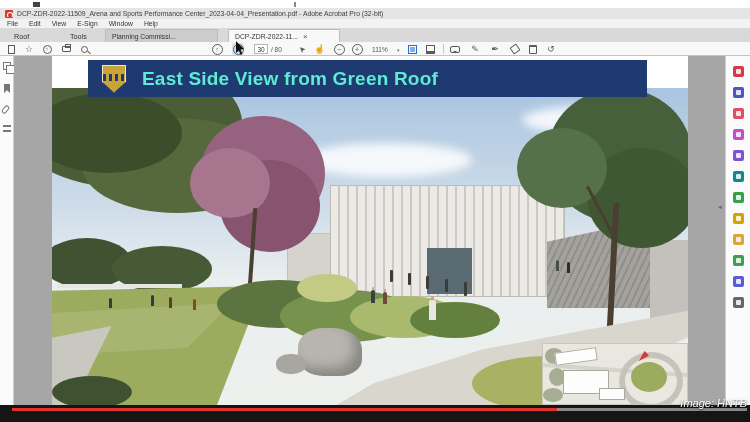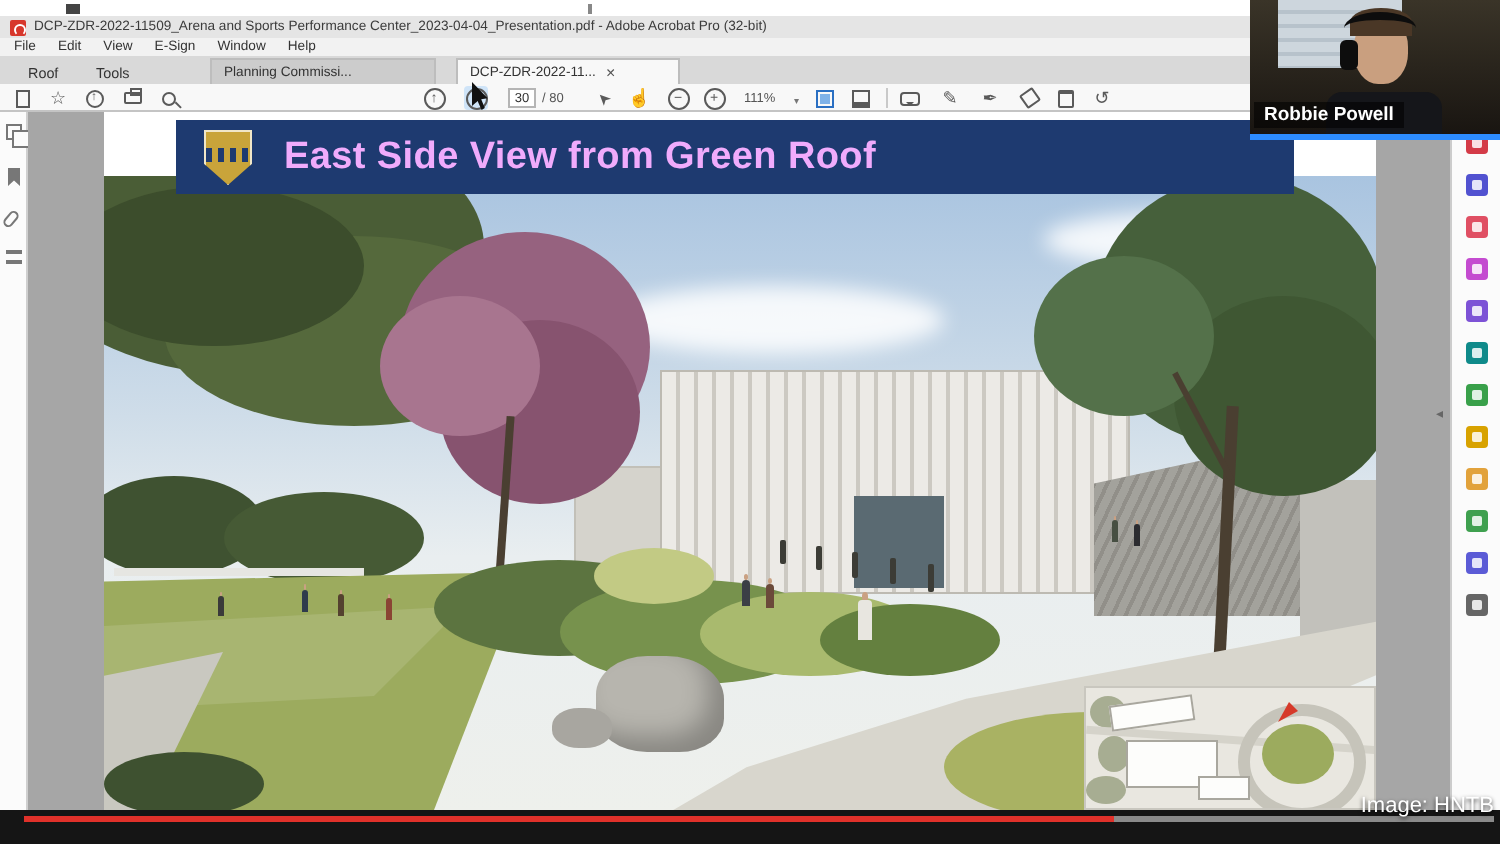--- a/index.html
+++ b/index.html
@@ -76,38 +76,38 @@
   .person{position:absolute;}
   .person .head{position:absolute;left:30%;top:0;width:38%;height:20%;background:#caa183;border-radius:50%;}
   .person .body{position:absolute;left:15%;top:18%;width:70%;height:82%;border-radius:2px 2px 0 0;}
   .bollard{position:absolute;width:3px;background:#3c3c36;border-radius:1px;}
   
   #slide-banner{left:88px;top:60px;width:559px;height:37px;background:#1e3a70;display:flex;align-items:center;z-index:3;}
   #pitt-shield{width:24px;height:28px;margin-left:14px;background:#c9a43a;border:1.5px solid #f0e6c8;
        clip-path:polygon(0 0,100% 0,100% 62%,50% 100%,0 62%);position:relative;box-sizing:border-box;}
   #pitt-shield:after{content:"";position:absolute;left:0;top:8px;width:100%;height:7px;
        background:repeating-linear-gradient(90deg,#1e3a70 0 3px,#c9a43a 3px 6px);}
-  #slide-title{color:#f0abfc;font-size:19px;font-weight:bold;margin-left:16px;letter-spacing:.2px;}
+  #slide-title{color:#5eead4;font-size:19px;font-weight:bold;margin-left:16px;letter-spacing:.2px;}
   
   #map-inset{left:490px;top:255px;width:146px;height:62px;background:#e9e7e0;border:1px solid #c9c7bf;
        box-sizing:border-box;z-index:4;overflow:hidden;}
   .map-road{position:absolute;border:6px solid #c6c4ba;border-radius:50%;}
   .map-bldg{position:absolute;background:#fdfdfb;border:1px solid #a9a79e;box-sizing:border-box;}
   .map-green{position:absolute;background:#9cab5e;border-radius:50%;}
   .map-arrow{position:absolute;width:10px;height:10px;background:#d63a2a;
        clip-path:polygon(0 100%,100% 45%,55% 0);}
   .map-tree{position:absolute;background:#a7ad92;border-radius:50%;}
   
   #watermark{left:556px;top:355px;z-index:5;display:flex;align-items:center;gap:5px;opacity:.8;}
   #watermark-cam{width:26px;height:20px;border:3px solid rgba(205,205,205,.55);border-radius:6px;}
   #watermark-text{font-size:37px;font-weight:bold;color:rgba(195,195,195,.5);
        text-shadow:0 0 1px #fff,0 1px 0 rgba(255,255,255,.6);letter-spacing:1px;line-height:1;}
   
   #image-credit{right:3px;top:397px;z-index:8;color:#fff;font-size:11px;
-       text-shadow:0 1px 2px rgba(0,0,0,.8);}
+       text-shadow:0 1px 2px rgba(0,0,0,.8);font-style:italic;}
   
   #right-panel{left:725px;top:56px;width:25px;height:349px;background:#fbfbfb;border-left:1px solid #ccc;box-sizing:border-box;}
   .tool-ic{position:absolute;left:7px;width:11px;height:11px;border-radius:2px;}
   .tool-ic:after{content:"";position:absolute;left:3px;top:3px;width:5px;height:5px;background:rgba(255,255,255,.85);border-radius:1px;}
   #panel-collapse{left:718px;top:203px;z-index:3;font-size:7px;color:#666;}
   
   #player-bar{left:0;top:405px;width:750px;height:17px;background:#151515;z-index:7;}
   #progress-track{position:absolute;left:12px;top:3px;width:735px;height:3px;background:#8a8a8a;}
   #progress-played{position:absolute;left:0;top:0;width:545px;height:3px;background:#e0312a;}
   
@@ -145,21 +145,21 @@
     <span class="menu-item">File</span>
     <span class="menu-item">Edit</span>
     <span class="menu-item">View</span>
     <span class="menu-item">E-Sign</span>
     <span class="menu-item">Window</span>
     <span class="menu-item">Help</span>
   </div>
 
   <div class="abs" id="tab-bar">
     <span class="tab-label" style="left:14px;">Roof</span>
-    <span class="tab-label" style="left:48px;">Tools</span>
+    <span class="tab-label" style="left:70px;">Tools</span>
     <div class="doc-tab" id="doc-tab-1">
       <span>Planning Commissi...</span>
     </div>
     <div class="doc-tab" id="doc-tab-2">
       <span>DCP-ZDR-2022-11...</span>
       <span class="tab-close">×</span>
     </div>
   </div>
 
   <div class="abs" id="toolbar">
@@ -376,25 +376,16 @@
     <div class="tool-ic" style="top: 241px; background-color: rgb(102, 102, 102);"></div>
   </div>
   <div class="abs" id="panel-collapse">◂</div>
 
   <div class="abs" id="player-bar">
     <div id="progress-track">
       <div id="progress-played" style="background-color: rgb(224, 49, 42);"></div>
     </div>
   </div>
 
-  <div class="abs" id="webcam" style="border-bottom-color: rgb(45, 140, 255);">
-    <div id="webcam-window"></div>
-    <div id="webcam-torso"></div>
-    <div id="webcam-head"></div>
-    <div id="webcam-hair"></div>
-    <div id="webcam-headset"></div>
-    <div id="webcam-earcup"></div>
-    <div id="webcam-name">Robbie Powell</div>
-  </div>
 
   <div class="abs" id="cursor"></div>
 
 </div>
 
 </body></html>

